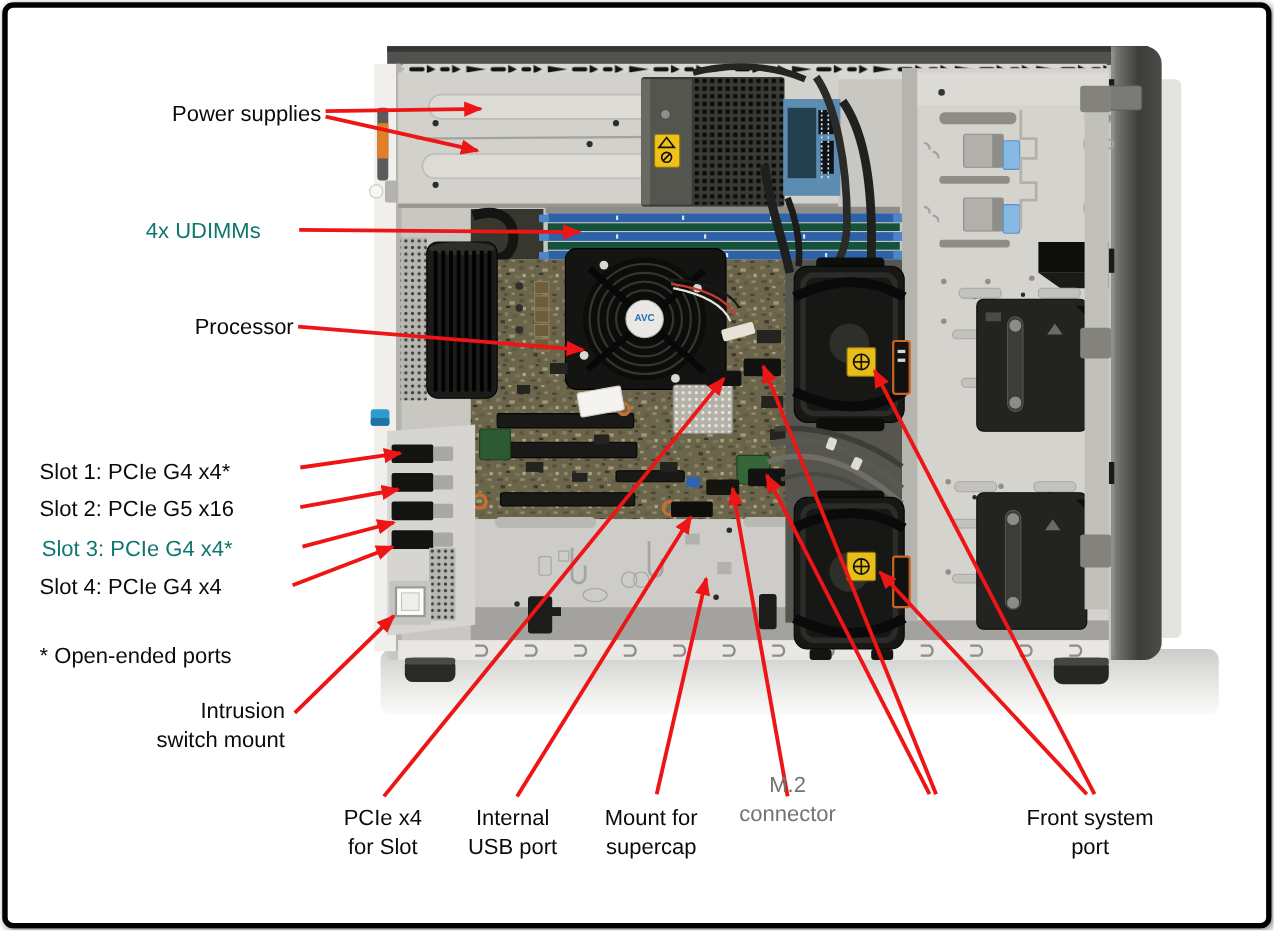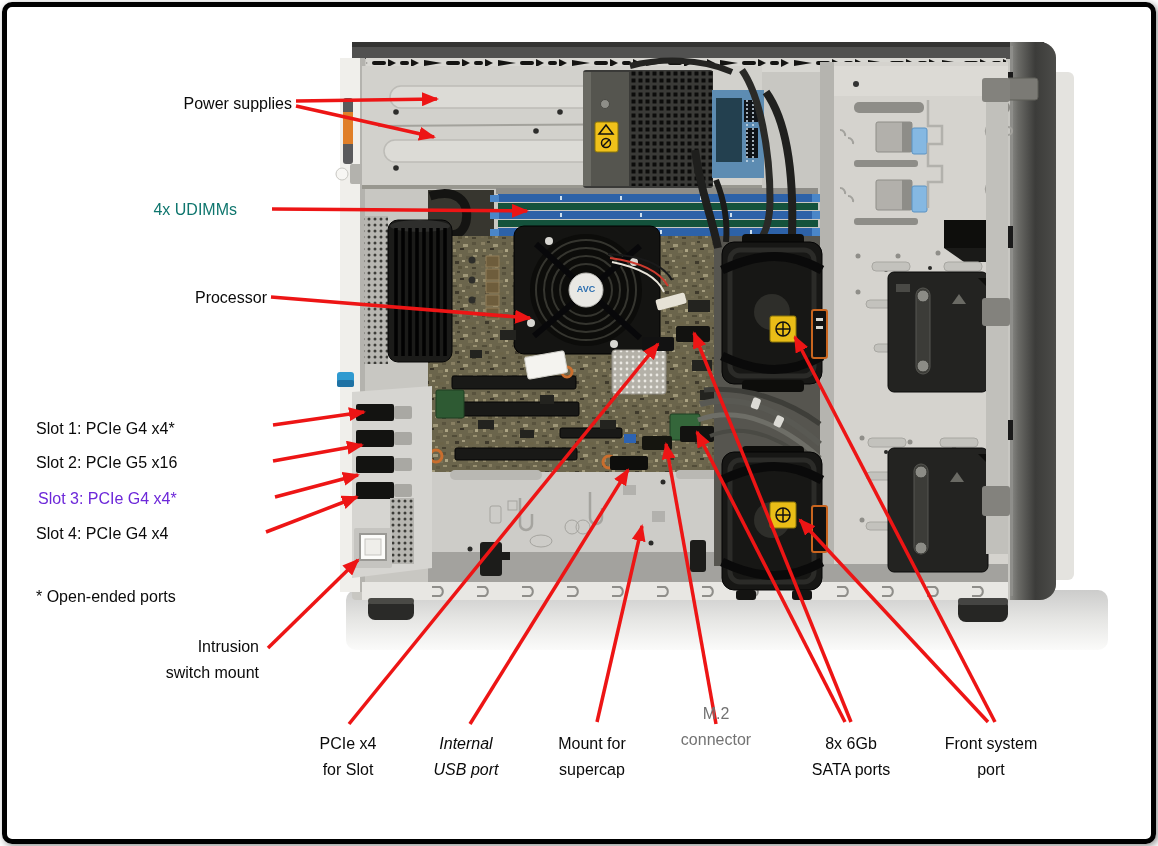--- a/index.html
+++ b/index.html
@@ -1,21 +1,21 @@
 <!DOCTYPE html>
 <html><head>
 <meta charset="utf-8">
 <style>
   html,body{margin:0;padding:0;background:#fff;}
   #stage{position:relative;width:1158px;height:846px;background:#fff;overflow:hidden;
          font-family:"Liberation Sans", sans-serif;}
   #frame{position:absolute;inset:2px;border:5px solid #000;border-radius:10px;
          box-shadow:2px 2px 7px rgba(0,0,0,.45);pointer-events:none;z-index:50;}
   svg{position:absolute;left:0;top:0;}
-  .lbl{position:absolute;font-size:16px;line-height:26px;color:#0a0a0a;white-space:nowrap;z-index:20;}
+  .lbl{position:absolute;font-size:20px;line-height:26px;color:#0a0a0a;white-space:nowrap;z-index:20;}
   .r{text-align:right;}
   .c{text-align:center;transform:translateX(-50%);}
 </style>
 </head>
 <body>
 
 <div id="stage">
 <div id="frame"></div>
 
 <svg width="1158" height="846" viewBox="0 0 1158 846">
@@ -471,45 +471,41 @@
     <line x1="988" y1="722" x2="800" y2="520" marker-end="url(#arrHead)" stroke="#ed1515"></line>
     <line x1="995" y1="722" x2="795" y2="337" marker-end="url(#arrHead)" stroke="#ed1515"></line>
   </g>
 </svg>
 
 <div class="lbl r" style="right: 866px; top: 91px; color: rgb(10, 10, 10);">Power supplies</div>
 <div class="lbl r" style="right: 921px; top: 197px; color: #0f766e;">4x UDIMMs</div>
 <div class="lbl r" style="right: 891px; top: 285px; color: rgb(10, 10, 10);">Processor</div>
 <div class="lbl" style="left: 36px; top: 416px; color: rgb(10, 10, 10);">Slot 1: PCIe G4 x4*</div>
 <div class="lbl" style="left: 36px; top: 450px; color: rgb(10, 10, 10);">Slot 2: PCIe G5 x16</div>
-<div class="lbl" style="left: 38px; top: 486px; color: #6d28d9;">Slot 3: PCIe G4 x4*</div>
+<div class="lbl" style="left: 38px; top: 486px; color: #0f766e;">Slot 3: PCIe G4 x4*</div>
 <div class="lbl" style="left: 36px; top: 521px; color: rgb(10, 10, 10);">Slot 4: PCIe G4 x4</div>
 <div class="lbl" style="left: 36px; top: 584px; color: rgb(10, 10, 10);">* Open-ended ports</div>
 <div class="lbl r" style="right: 899px; top: 634px; color: rgb(10, 10, 10);">
   <div>Intrusion</div>
   <div>switch mount</div>
 </div>
 <div class="lbl c" style="left: 348px; top: 731px; color: rgb(10, 10, 10);">
   <div>PCIe x4</div>
   <div>for Slot</div>
 </div>
-<div class="lbl c" style="left: 466px; top: 731px; color: rgb(10, 10, 10); font-style: italic;">
+<div class="lbl c" style="left: 466px; top: 731px; color: rgb(10, 10, 10);">
   <div>Internal</div>
   <div>USB port</div>
 </div>
 <div class="lbl c" style="left: 592px; top: 731px; color: rgb(10, 10, 10);">
   <div>Mount for</div>
   <div>supercap</div>
 </div>
 <div class="lbl c" style="left: 716px; top: 701px; color: #737373;">
   <div>M.2</div>
   <div>connector</div>
 </div>
-<div class="lbl c" style="left: 851px; top: 731px; color: rgb(10, 10, 10);">
-  <div>8x 6Gb</div>
-  <div>SATA ports</div>
-</div>
 <div class="lbl c" style="left: 991px; top: 731px; color: rgb(10, 10, 10);">
   <div>Front system</div>
   <div>port</div>
 </div>
 
 </div>
 
 </body></html>

